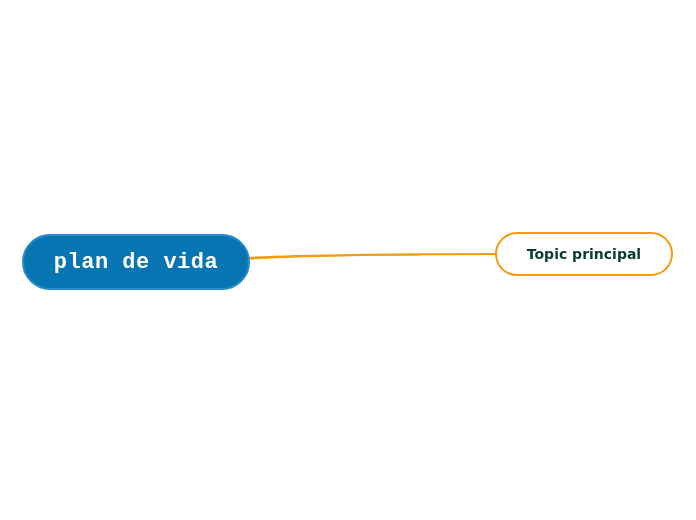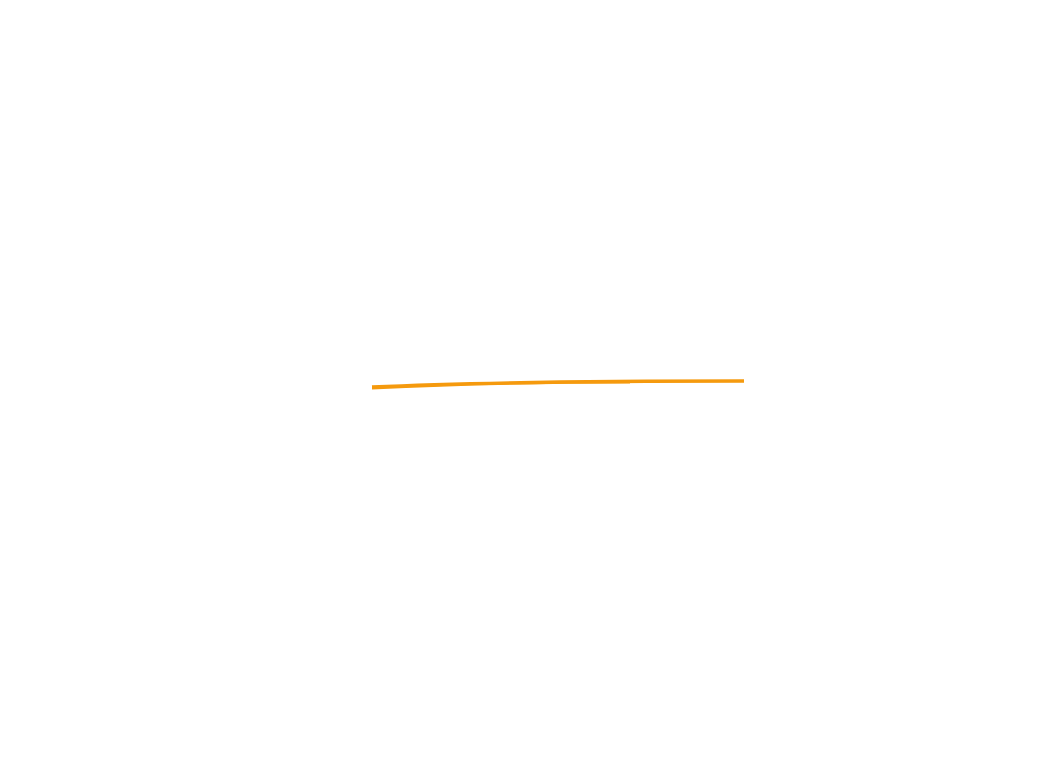--- a/index.html
+++ b/index.html
@@ -32,14 +32,20 @@
   </style>
 </head>
 <body>
 
 <div id="canvas">
   <svg class="connector" width="696" height="520">
     <path d="M 248 258 Q 330 254 496 254" stroke="#f59a0e" stroke-width="2.2" fill="none"></path>
     <path d="M 248 259 Q 330 255 420 255" stroke="#f59a0e" stroke-width="1.2" fill="none"></path>
   </svg>
 
+  <div class="central-node">
+    <span>plan de vida</span>
+  </div>
 
+  <div class="topic-node">
+    <span>Topic principal</span>
+  </div>
 </div>
 
 </body></html>

